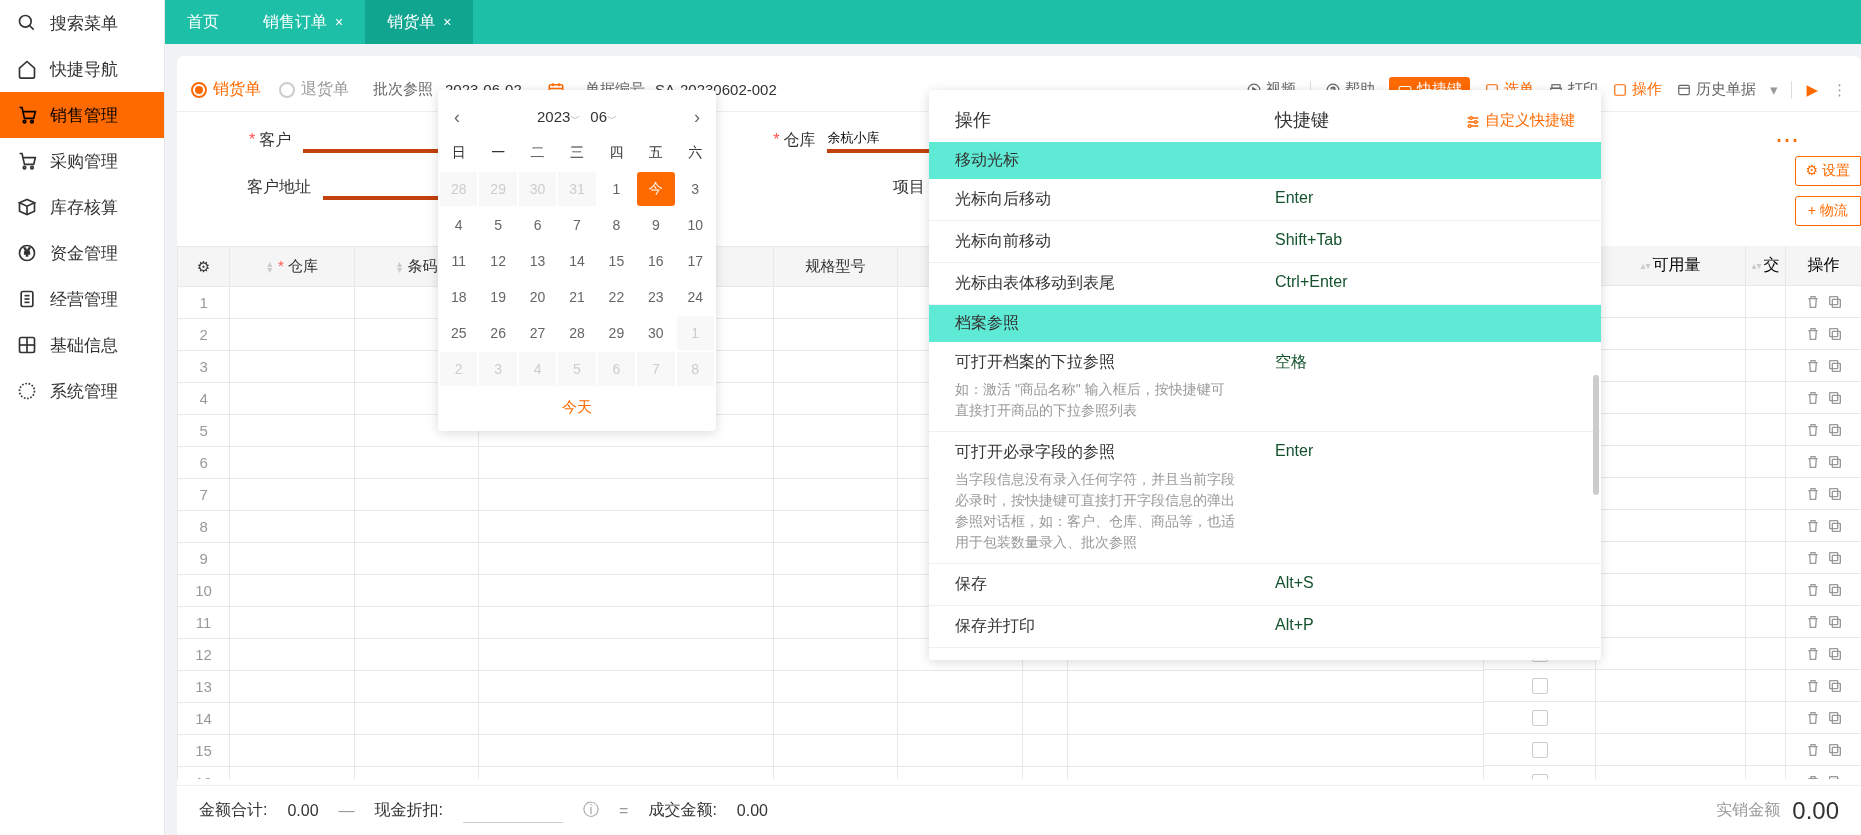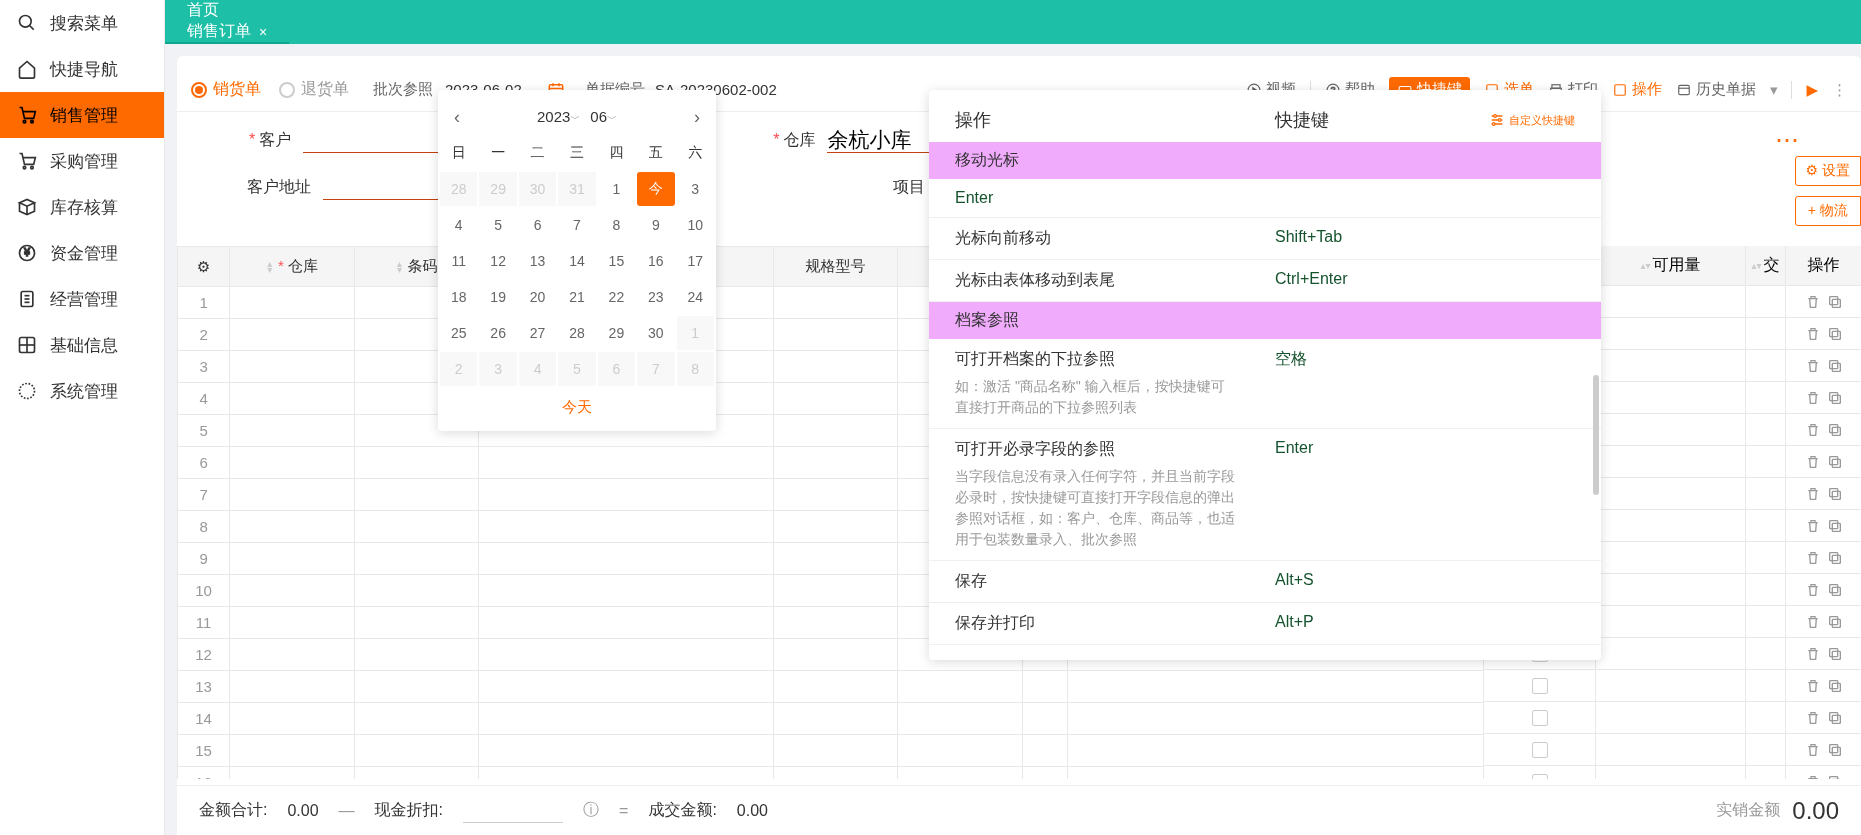--- a/index.html
+++ b/index.html
@@ -41,21 +41,21 @@
 .toolbar-btn { display: flex; align-items: center; gap: 4px; cursor: pointer; }
 .toolbar-btn .ticon { width: 16px; height: 16px; display: inline-flex; align-items: center; justify-content: center; }
 .toolbar-btn.orange-badge { background: #ff6a00; color: #fff; padding: 3px 8px; border-radius: 3px; }
 .divider-v { width: 1px; height: 18px; background: #ddd; }
 
 
 .form-row2 { display: flex; align-items: center; padding: 14px 22px; gap: 30px; }
 .field2 { display: flex; align-items: center; font-size: 16px; margin-left: 48px; }
 .field2 .req { color: #ff4d4f; margin-right: 4px; }
 .field2 .lbl { color: #333; margin-right: 12px; }
-.field2 .underline-input { border: none; border-bottom: 1px solid #c2410c; width: 240px; height: 26px; font-size: 21px; background: transparent; }
+.field2 .underline-input { border: none; border-bottom: 4px solid #c2410c; width: 240px; height: 26px; font-size: 13px; background: transparent; }
 .field2 .placeholder { color: #bbb; }
 .more-icon { color: #ff6a00; font-size: 20px; cursor: pointer; margin-left: 10px; }
 .orange-more { margin-left: auto; color: #ff6a00; font-size: 24px; margin-right: 40px; cursor: pointer; }
 
 
 .right-buttons { position: absolute; right: 0; top: 100px; display: flex; flex-direction: column; gap: 10px; }
 .right-btn { border: 1px solid #ff6a00; color: #ff6a00; background: #fff; padding: 5px 10px; font-size: 14px; border-radius: 3px 0 0 3px; cursor: pointer; }
 
 
 .form-row3 { display: flex; align-items: center; padding: 6px 22px 14px; gap: 30px; }
@@ -88,22 +88,22 @@
 .cal-grid td.other-month { color: #ccc; background: #f8f8f8; }
 .cal-grid td.today { background: #ff6a00; color: #fff; border-radius: 3px; }
 .cal-footer { text-align: center; padding: 10px 0 4px; }
 .cal-footer a { color: #ff6a00; font-size: 15px; cursor: pointer; }
 
 
 .shortcut-panel { position: absolute; left: 929px; top: 90px; width: 672px; height: 570px; background: #fff; box-shadow: 0 2px 12px rgba(0,0,0,0.15); border-radius: 4px; z-index: 99; overflow-y: auto; }
 .sp-header { display: flex; align-items: center; padding: 18px 26px 10px; }
 .sp-header .h1 { font-size: 18px; color: #333; width: 320px; }
 .sp-header .h2 { font-size: 18px; color: #333; }
-.sp-header .custom { margin-left: auto; color: #ff6a00; font-size: 11px; cursor: pointer; display: flex; align-items: center; gap: 4px; }
-.sp-section { background: #f0abfc; padding: 8px 26px; font-size: 16px; color: #333; }
+.sp-header .custom { margin-left: auto; color: #ff6a00; font-size: 15px; cursor: pointer; display: flex; align-items: flex-end; gap: 4px; }
+.sp-section { background: #5eead4; padding: 8px 26px; font-size: 16px; color: #333; }
 .sp-row { display: flex; padding: 10px 26px; border-bottom: 1px solid #f0f0f0; font-size: 16px; }
 .sp-row .op { width: 320px; color: #333; }
 .sp-row .key { color: #14532d; }
 .sp-row .desc { font-size: 14px; color: #999; margin-top: 6px; line-height: 1.5; width: 280px; }
 .sp-scroll-ind { position: absolute; right: 2px; top: 50%; width: 6px; height: 120px; background: #ccc; border-radius: 3px; }
 
 
 .footer { position: absolute; left: 12px; right: 0; bottom: 0; height: 50px; background: #fff; display: flex; align-items: center; padding: 0 22px; font-size: 16px; color: #333; gap: 20px; border-top: 1px solid #eee;}
 .footer .ul-input { border: none; border-bottom: 1px solid #ccc; width: 100px; height: 24px; }
 .footer-right { margin-left: auto; display: flex; align-items: center; gap: 12px; color: #999; }
@@ -201,21 +201,21 @@
           <svg width="20" height="20" viewBox="0 0 24 24" fill="none" stroke="currentColor" stroke-width="2" stroke-dasharray="2,2">
             <circle cx="12" cy="12" r="9"></circle>
           </svg>
         </span>
         <span>系统管理</span>
       </div>
     </div>
 </div>
 
 <div class="top-tabs">
-  <div id="tabs-container" style="display: flex; flex-direction: column;">
+  <div id="tabs-container" style="display: flex;">
       <div class="tab">
         <span>首页</span>
       </div>
       <div class="tab">
         <span>销售订单</span>
         <span class="close">×</span>
       </div>
       <div class="tab active">
         <span>销货单</span>
         <span class="close">×</span>
@@ -973,20 +973,23 @@
             <circle cx="16" cy="12" r="2" fill="#fff"></circle>
             <circle cx="7" cy="18" r="2" fill="#fff"></circle>
           </svg>
         </span>
       <span>自定义快捷键</span>
     </span>
   </div>
   <div id="sp-body">
       <div class="sp-section">移动光标</div>
       <div class="sp-row">
+        <div class="op">
+          <div>光标向后移动</div>
+        </div>
         <div class="key">Enter</div>
       </div>
       <div class="sp-row">
         <div class="op">
           <div>光标向前移动</div>
         </div>
         <div class="key">Shift+Tab</div>
       </div>
       <div class="sp-row">
         <div class="op">

